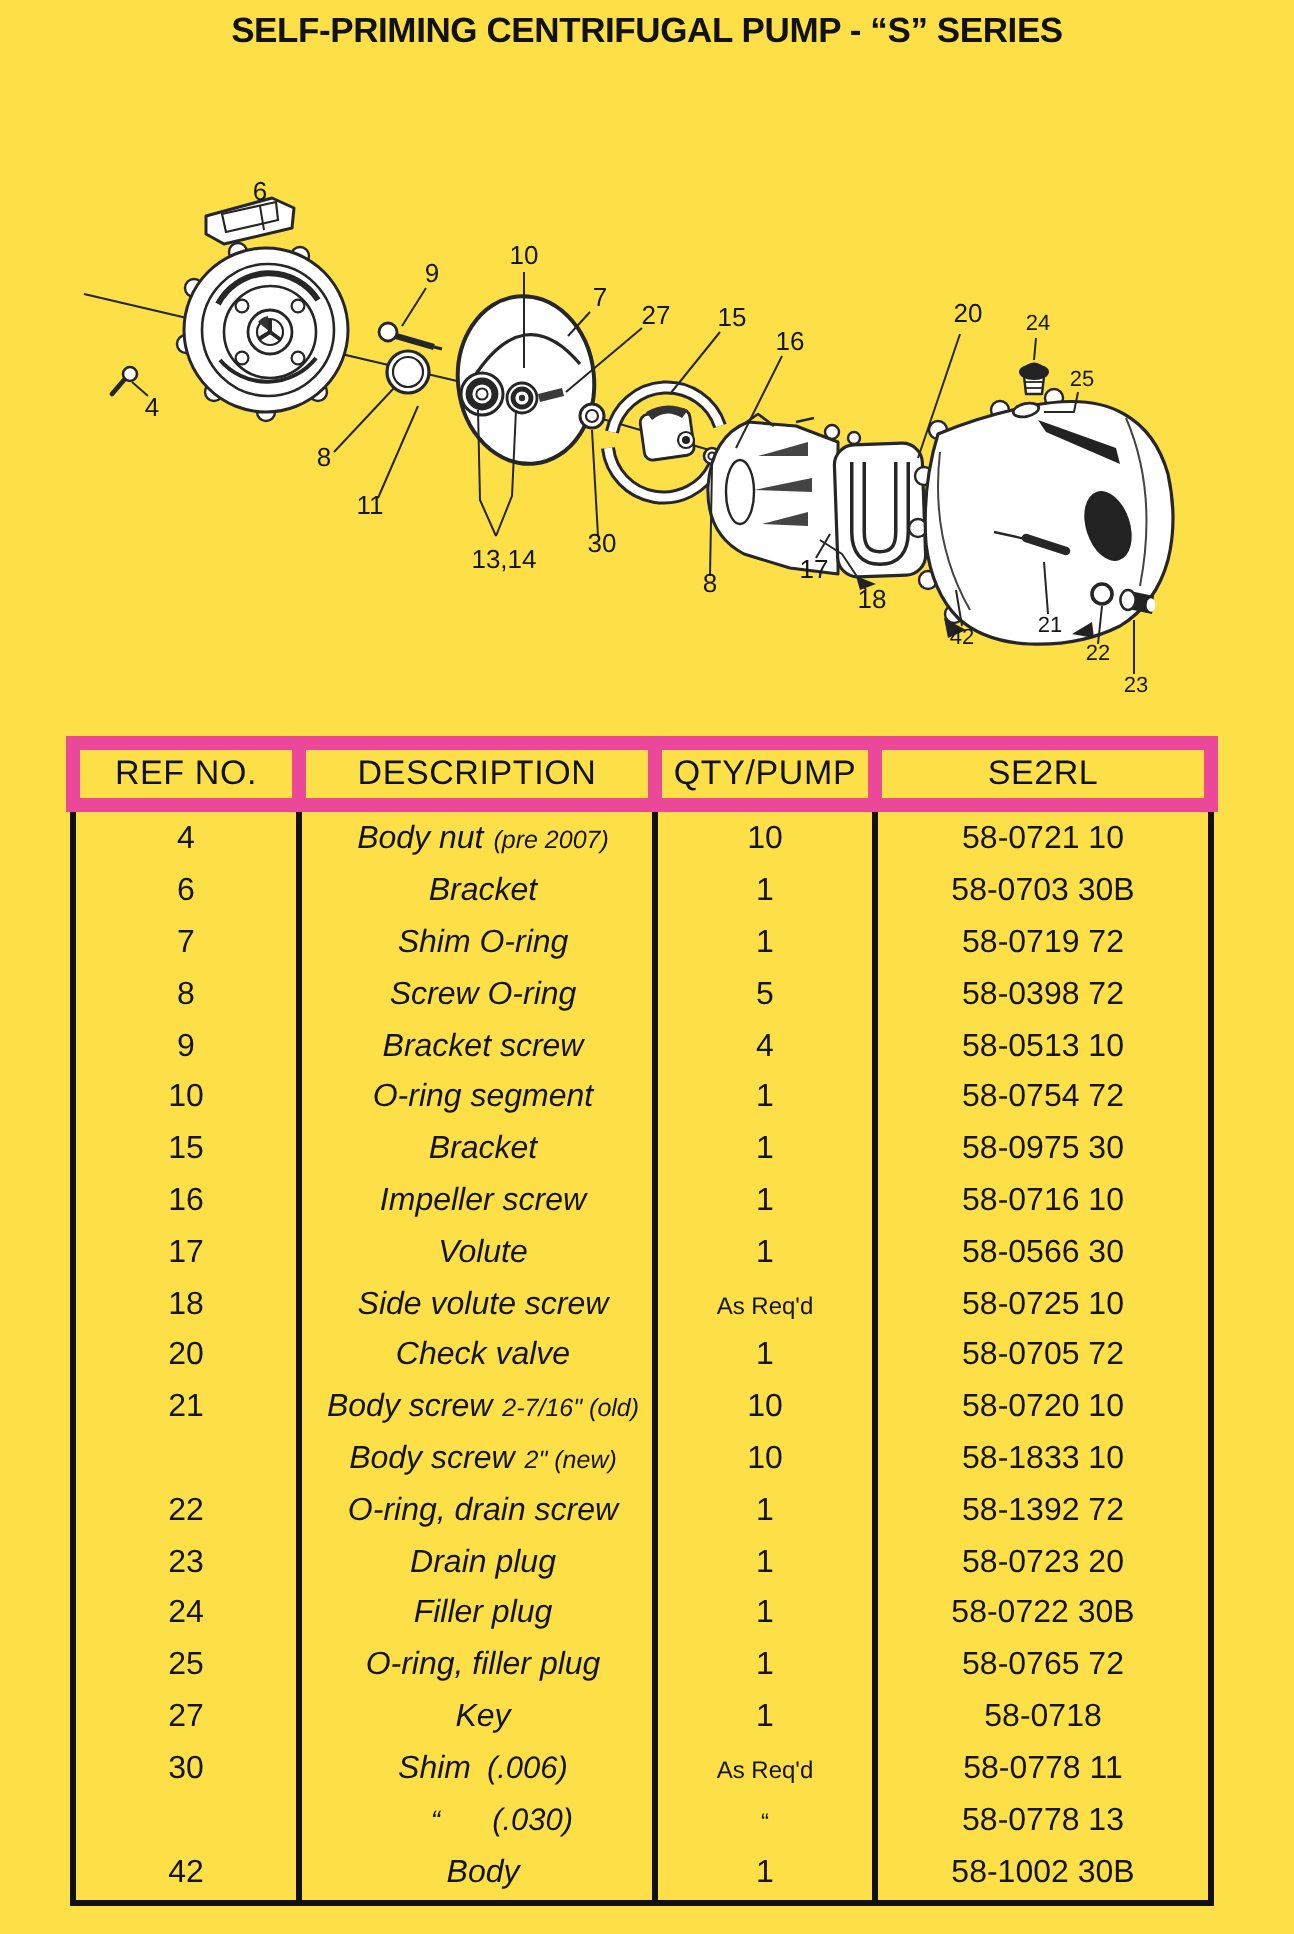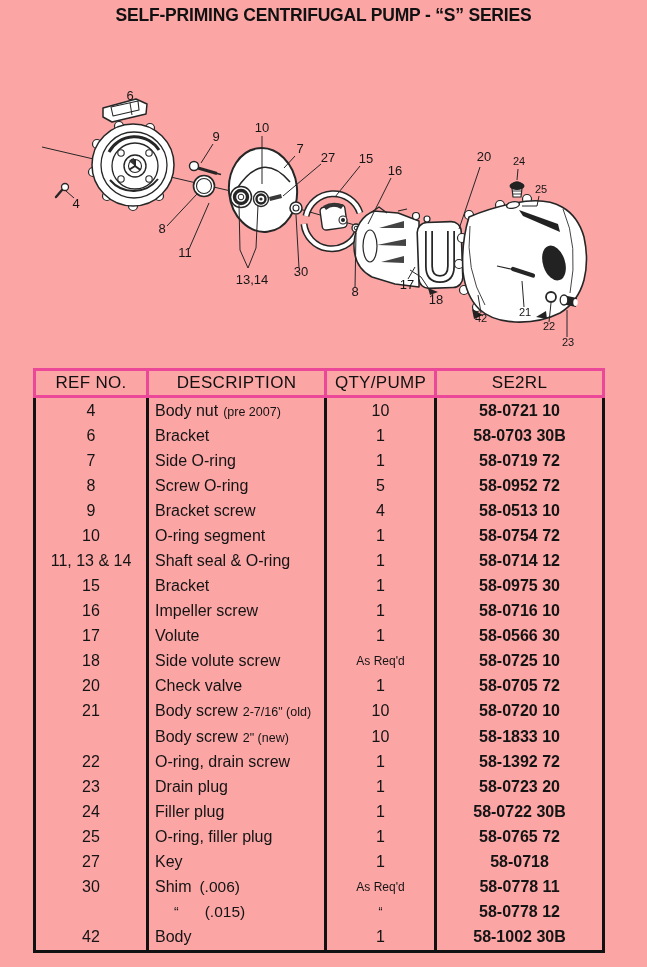--- a/index.html
+++ b/index.html
@@ -1,44 +1,44 @@
 <!DOCTYPE html>
 <html><head>
 <meta charset="utf-8">
 <style>
   html,body{margin:0;padding:0;background:#fff;}
   .page{
-    position:relative;width:647px;height:967px;background:#fca5a5;overflow:hidden;
+    position:relative;width:647px;height:967px;background:#fde047;overflow:hidden;
     font-family:"Liberation Sans",sans-serif;color:#161616;
   }
   .doc-title{
     position:absolute;top:5px;left:0;width:647px;text-align:center;
     font-size:17.5px;font-weight:bold;letter-spacing:-0.2px;color:#111;
   }
   svg.diagram{position:absolute;top:0;left:0;}
   .callout{font-family:"Liberation Sans",sans-serif;font-size:13px;fill:#161616;text-anchor:middle;}
   .callout-sm{font-size:11px;}
   table.parts-table{
     position:absolute;left:33px;top:368px;width:569px;height:585px;
     border-collapse:collapse;table-layout:fixed;
     border:3px solid #111;
   }
   .parts-table th{
-    border:3px solid #ec4899;font-size:17px;font-weight:normal;
+    border:7px solid #ec4899;font-size:17px;font-weight:normal;
     height:24px;padding:0;text-align:center;color:#111;letter-spacing:0.3px;
   }
   .parts-table td{
     border-left:3px solid #111;border-right:3px solid #111;
     font-size:16px;padding:0;vertical-align:middle;color:#141414;
     white-space:nowrap;overflow:visible;
   }
   .col-ref{text-align:center;}
-  .col-desc{text-align:left;padding-left:6px !important;}
+  .col-desc{text-align:center;padding-left:6px !important;font-style:italic;}
   .col-qty{text-align:center;}
-  .col-part{text-align:center;font-weight:bold;}
+  .col-part{text-align:center;}
   .note{font-size:12.5px;margin-left:5px;}
   .size{font-size:15.5px;margin-left:8px;}
   .ditto{margin-left:19px;font-size:14px;}
   .ditto ~ .size{margin-left:26px;}
   td.qty-small{font-size:12px;margin-top:29px;}
 </style>
 </head>
 <body>
 
 <div class="page">
@@ -272,49 +272,43 @@
           <td class="col-part">58-0721 10</td>
         </tr>
         <tr>
           <td class="col-ref">6</td>
           <td class="col-desc"><span>Bracket</span></td>
           <td class="col-qty">1</td>
           <td class="col-part">58-0703 30B</td>
         </tr>
         <tr>
           <td class="col-ref">7</td>
-          <td class="col-desc"><span>Side O-ring</span></td>
+          <td class="col-desc"><span>Shim O-ring</span></td>
           <td class="col-qty">1</td>
           <td class="col-part">58-0719 72</td>
         </tr>
         <tr>
           <td class="col-ref">8</td>
           <td class="col-desc"><span>Screw O-ring</span></td>
           <td class="col-qty">5</td>
-          <td class="col-part">58-0952 72</td>
+          <td class="col-part">58-0398 72</td>
         </tr>
         <tr>
           <td class="col-ref">9</td>
           <td class="col-desc"><span>Bracket screw</span></td>
           <td class="col-qty">4</td>
           <td class="col-part">58-0513 10</td>
         </tr>
         <tr>
           <td class="col-ref">10</td>
           <td class="col-desc"><span>O-ring segment</span></td>
           <td class="col-qty">1</td>
           <td class="col-part">58-0754 72</td>
         </tr>
         <tr>
-          <td class="col-ref">11, 13 &amp; 14</td>
-          <td class="col-desc"><span>Shaft seal &amp; O-ring</span></td>
-          <td class="col-qty">1</td>
-          <td class="col-part">58-0714 12</td>
-        </tr>
-        <tr>
           <td class="col-ref">15</td>
           <td class="col-desc"><span>Bracket</span></td>
           <td class="col-qty">1</td>
           <td class="col-part">58-0975 30</td>
         </tr>
         <tr>
           <td class="col-ref">16</td>
           <td class="col-desc"><span>Impeller screw</span></td>
           <td class="col-qty">1</td>
           <td class="col-part">58-0716 10</td>
@@ -380,23 +374,23 @@
           <td class="col-part">58-0718</td>
         </tr>
         <tr>
           <td class="col-ref">30</td>
           <td class="col-desc"><span>Shim</span><span class="size">(.006)</span></td>
           <td class="col-qty qty-small">As Req'd</td>
           <td class="col-part">58-0778 11</td>
         </tr>
         <tr>
           <td class="col-ref"></td>
-          <td class="col-desc"><span class="ditto">“</span><span class="size">(.015)</span></td>
+          <td class="col-desc"><span class="ditto">“</span><span class="size">(.030)</span></td>
           <td class="col-qty qty-small">“</td>
-          <td class="col-part">58-0778 12</td>
+          <td class="col-part">58-0778 13</td>
         </tr>
         <tr>
           <td class="col-ref">42</td>
           <td class="col-desc"><span>Body</span></td>
           <td class="col-qty">1</td>
           <td class="col-part">58-1002 30B</td>
         </tr>
       </tbody>
   </table>
 

